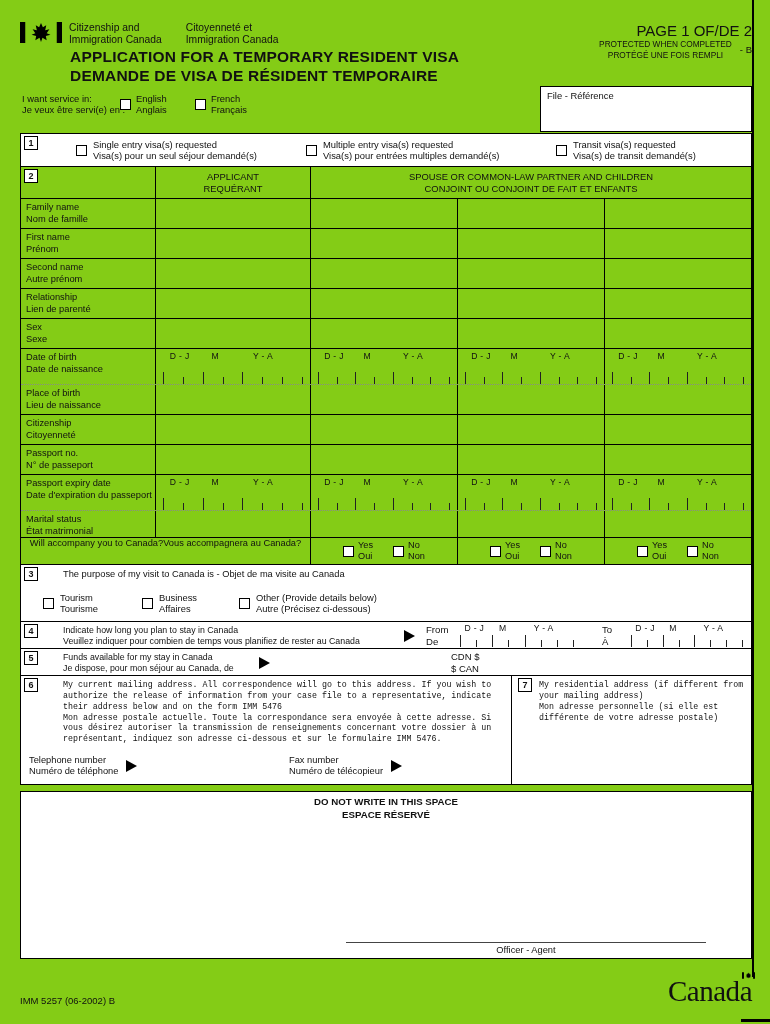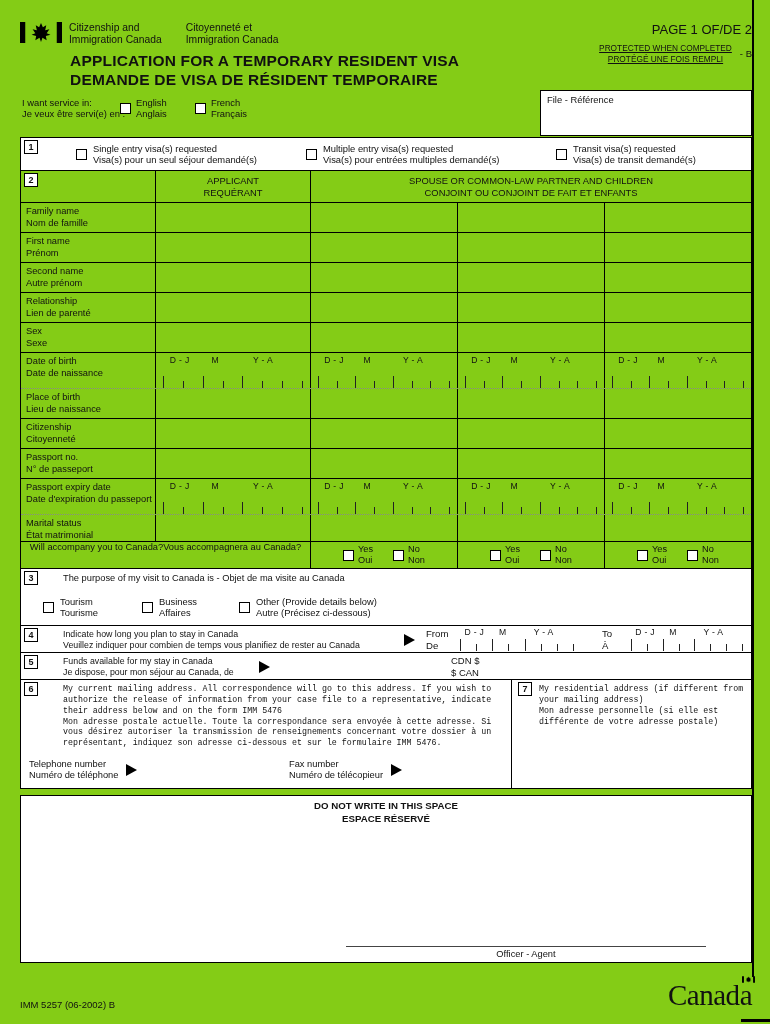--- a/index.html
+++ b/index.html
@@ -8,24 +8,24 @@
   .page { position:relative; width:770px; height:1024px; background:#84cc16; overflow:hidden;
           padding:22px 18px 0 20px; }
   .content { width:732px; }
 
   
   .hdr { display:flex; align-items:flex-start; }
   .logo { width:42px; height:21px; margin-right:7px; flex:none; }
   .dept { font-size:10.3px; line-height:1.18; margin-right:24px; }
   .dept span { display:block; }
   .hdr-right { margin-left:auto; text-align:right; }
-  .page-label { font-size:13px; margin-bottom:6px; }
+  .page-label { font-size:15px; }
   .prot-row { display:flex; align-items:center; justify-content:flex-end; gap:8px; }
   .prot { font-size:8.3px; line-height:1.3; text-align:center; }
-  .prot span { display:block;text-decoration:underline; }
+  .prot span { display:block; }
   .prot-b { font-size:9.5px; }
   .title { margin-left:50px; margin-top:-14px; font-size:15.5px; font-weight:bold; line-height:1.25; letter-spacing:.2px; }
   .title span { display:block; }
 
   
   .lbl2 { display:inline-block; font-size:9.4px; line-height:1.18; }
   .lbl2 span { display:block; }
   .cb { width:11px; height:11px; border:1.2px solid #000; background:#fff; display:inline-block; flex:none; }
   .numbox { position:absolute; top:2px; left:3px; width:14px; height:14px; border:1.3px solid #000;
             font-size:9px; font-weight:bold; display:flex; align-items:center; justify-content:center; background:#fff; }

